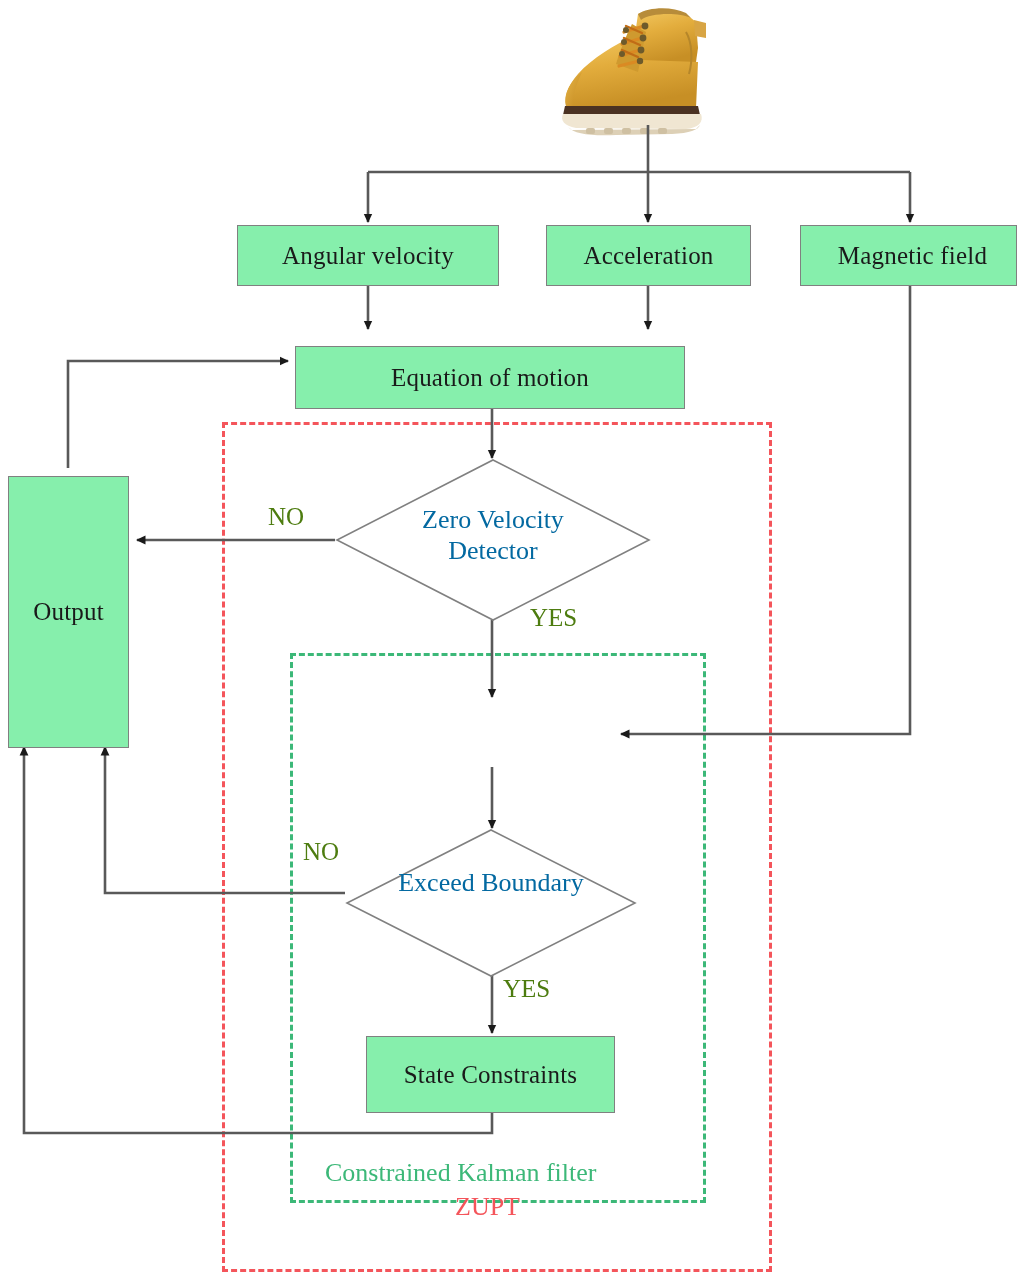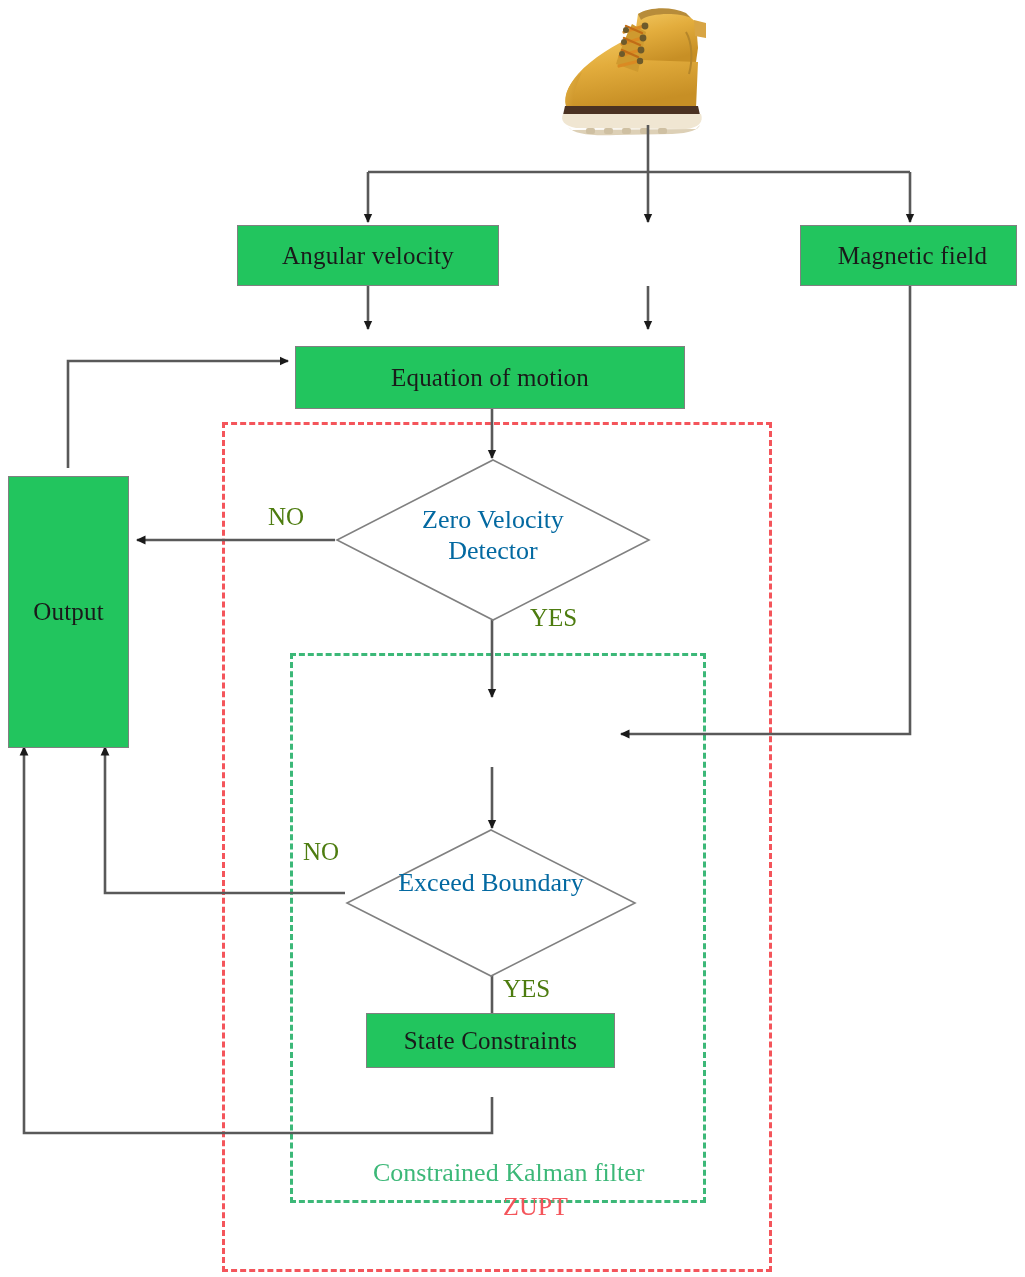--- a/index.html
+++ b/index.html
@@ -22,41 +22,40 @@
     left: 0;
     top: 0;
     width: 1025px;
     height: 1277px;
     pointer-events: none;
   }
   .node {
     position: absolute;
     box-sizing: border-box;
     border: 1.4px solid #808080;
-    background: #22c55e;
+    background: #86efac;
     display: flex;
     align-items: center;
     justify-content: center;
     color: #1a1a1a;
     font-size: 25px;
     letter-spacing: 0.2px;
     text-align: center;
     line-height: 1.18;
   }
   .edge-label {
     position: absolute;
     color: #4d7c0f;
     font-size: 25px;
     white-space: nowrap;
   }
   .group-label {
     position: absolute;
     font-size: 26px;
     white-space: nowrap;
-    margin-left: 48px;
   }
   .dashed-group {
     position: absolute;
     box-sizing: border-box;
     background: transparent;
   }
   
   #boot-photo {
     position: absolute;
     left: 546px;
@@ -197,35 +196,38 @@
     <polygon points="146,2 290,75 146,148 2,75" fill="#ffffff" stroke="#808080" stroke-width="1.6"></polygon>
   </svg>
   <div class="diamond-label" style="left:345px; top:868px; width:292px;">
     <span>Exceed Boundary</span>
   </div>
 
   <div class="node" style="left:237px; top:225px; width:262px; height:61px;">
     <span>Angular velocity</span>
   </div>
 
+  <div class="node" style="left:546px; top:225px; width:205px; height:61px;">
+    <span>Acceleration</span>
+  </div>
 
   <div class="node" style="left:800px; top:225px; width:217px; height:61px;padding-left:8px;">
     <span>Magnetic field</span>
   </div>
 
   <div class="node" style="left:295px; top:330px; width:390px; height:63px;margin-top:16px;">
     <span>Equation of motion</span>
   </div>
 
   <div class="node" style="left:8px; top:476px; width:121px; height:272px;">
     <span>Output</span>
   </div>
 
 
-  <div class="node" style="left:366px; top:1013px; width:249px; height:55px;justify-content:center;">
+  <div class="node" style="left:366px; top:1036px; width:249px; height:77px;justify-content:center;">
     <span>State Constraints</span>
   </div>
 
   <div class="edge-label" style="left:268px; top:503px;">NO</div>
   <div class="edge-label" style="left:530px; top:604px;">YES</div>
   <div class="edge-label" style="left:303px; top:838px;">NO</div>
   <div class="edge-label" style="left:503px; top:975px;">YES</div>
 
   <div class="group-label" style="left:325px; top:1158px; color:#3cb878;">Constrained Kalman filter</div>
   <div class="group-label" style="left:455px; top:1192px; color:#f4555b;">ZUPT</div>

